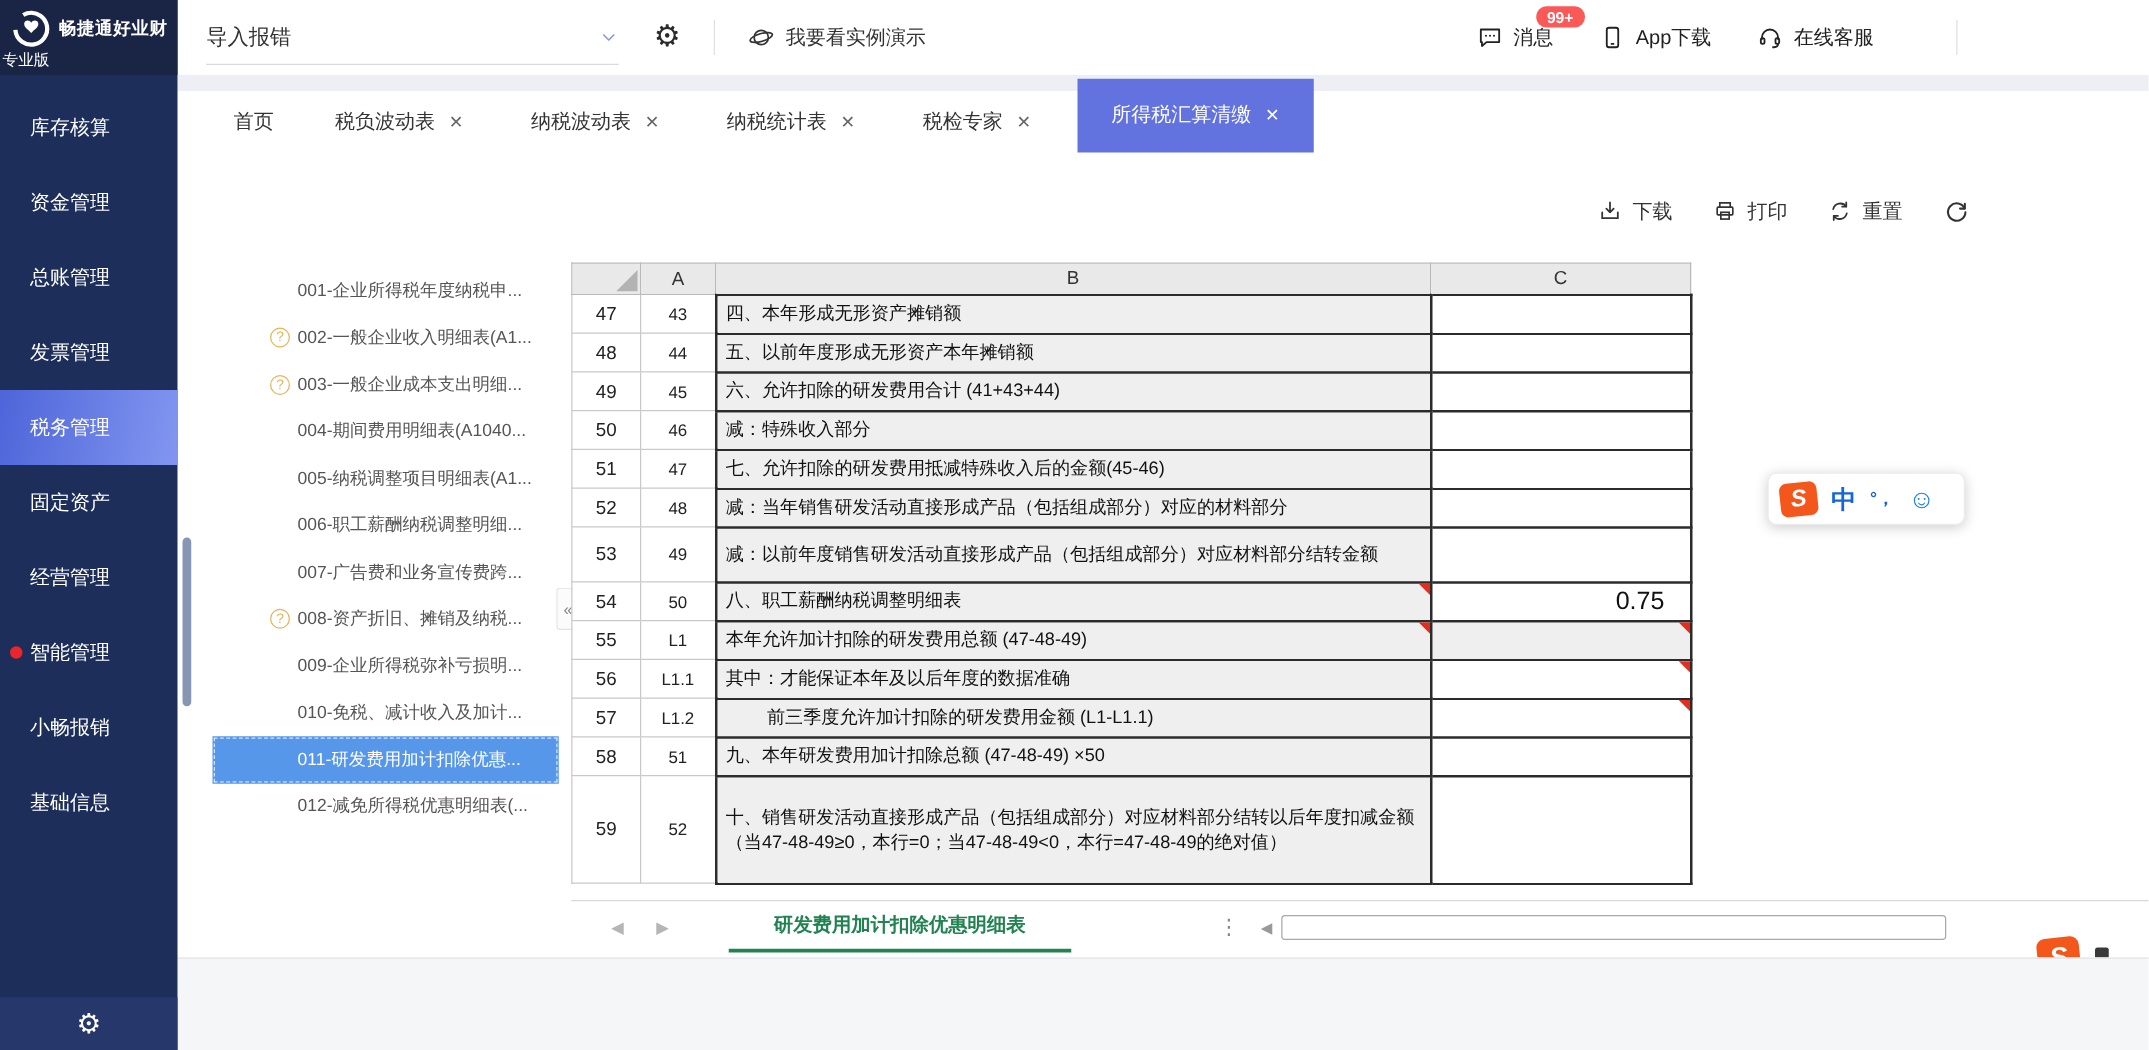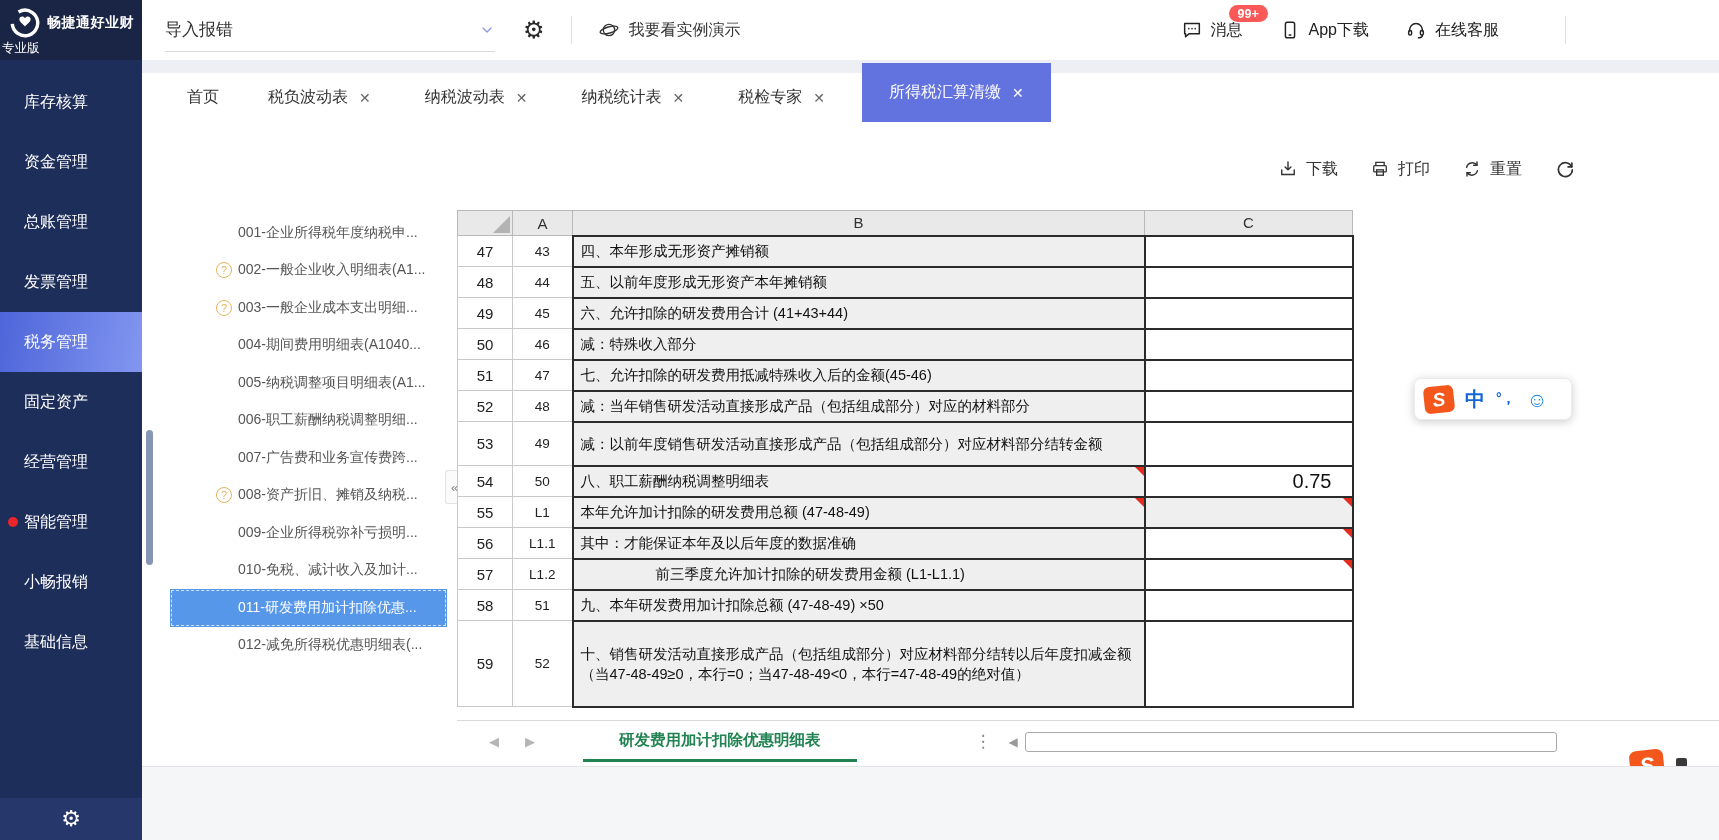--- a/index.html
+++ b/index.html
@@ -55,21 +55,21 @@
   
   .sheet { position:absolute; left:315px; top:88px; border-collapse:collapse; table-layout:fixed; }
   .sheet th { height:25px; background:#e9e9e9; border:1px solid #b9b9b9; font-size:15px; font-weight:normal; color:#333; position:relative; }
   .corner-tri { position:absolute; right:2px; bottom:2px; width:0; height:0; border-bottom:17px solid #b3b3b3; border-left:17px solid transparent; }
   .sheet td { height:31px; }
   td.rownum { background:#fff; border:1px solid #c9c9c9; text-align:center; font-size:15px; color:#222; }
   td.acol { background:#fff; border:1px solid #c9c9c9; text-align:center; font-size:13.5px; color:#222; }
   td.bcol { background:#efefef; border:2px solid #2b2b2b; font-weight:normal; font-size:14.5px; color:#111; padding:2px 7px; position:relative; line-height:20px; }
   td.ccol { background:#fff; border:2px solid #2b2b2b; text-align:right; padding:0 20px; font-size:20px; color:#111; position:relative; }
   td.c-gray { background:#efefef; }
-  td.b-indent { padding-left:82px; }
+  td.b-indent { padding-left:40px; }
   .flag::after { content:""; position:absolute; top:0; right:0; width:0; height:0; border-top:9px solid #e62c1e; border-left:9px solid transparent; }
   tr.tall td { height:44px; }
   tr.xtall td { height:86px; }
 
   
   .sheet-footer { position:absolute; left:315px; top:598px; width:1262px; height:42px; border-top:1px solid #d9d9d9; display:flex; align-items:center; background:#fff; }
   .sf-arrow { color:#b5b5b5; font-size:13px; cursor:pointer; }
   .sf-arrow.prev { margin-left:32px; }
   .sf-arrow.next { margin-left:26px; }
   .sheet-tab { margin-left:48px; padding:0 36px; height:41px; display:flex; align-items:center; font-size:15.5px; font-weight:bold; color:#218351; border-bottom:3px solid #218351; cursor:pointer; white-space:nowrap; }

